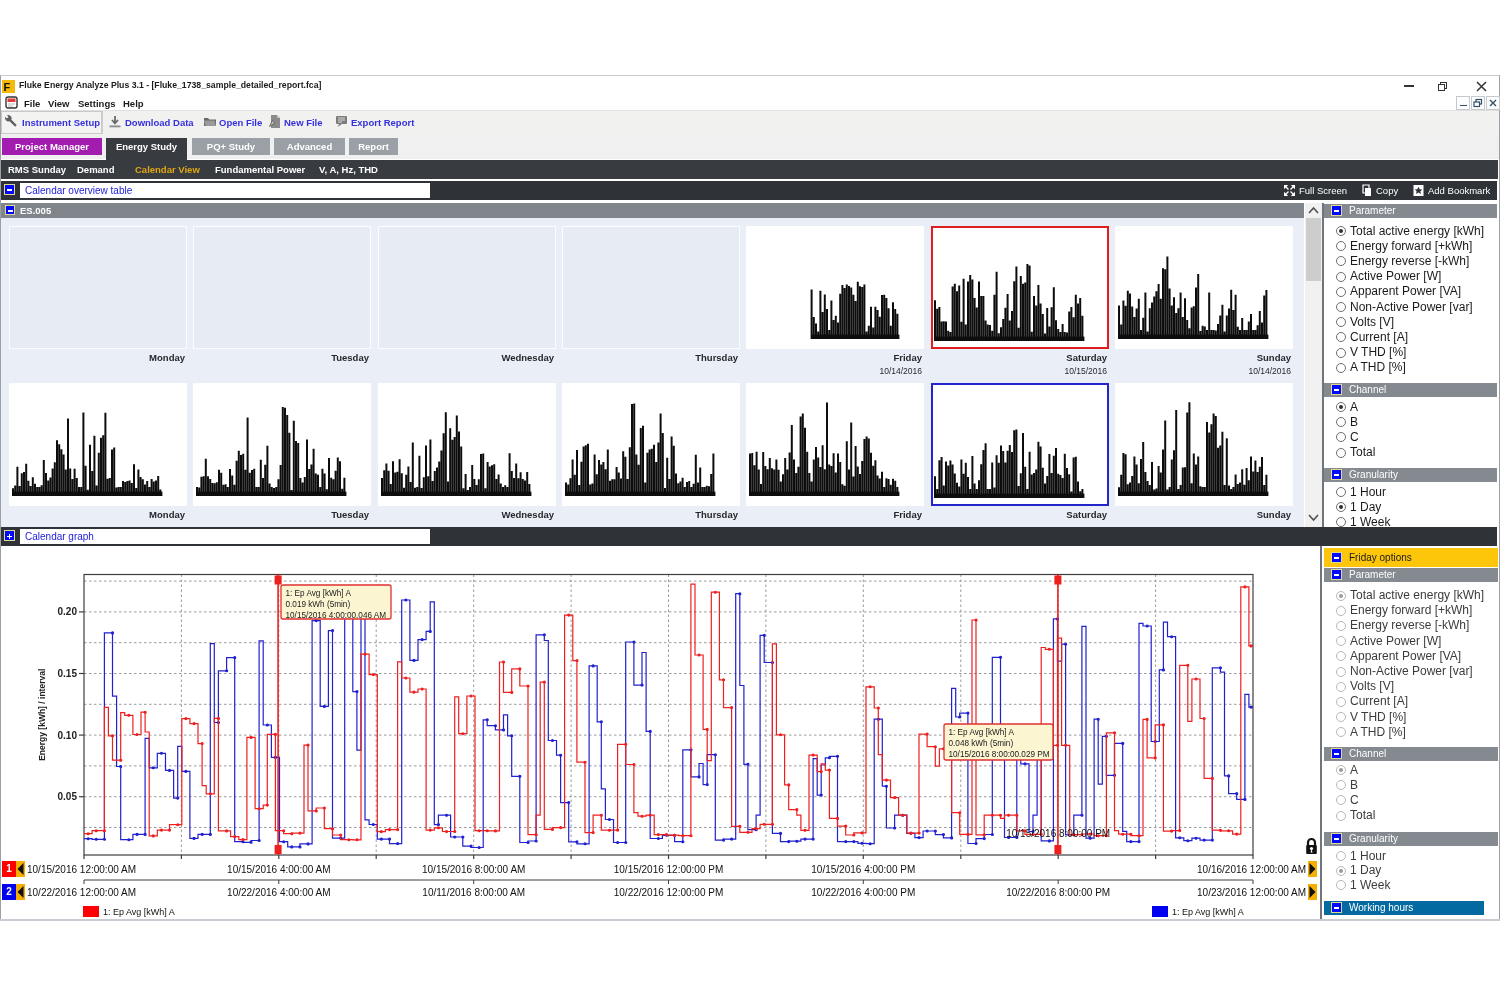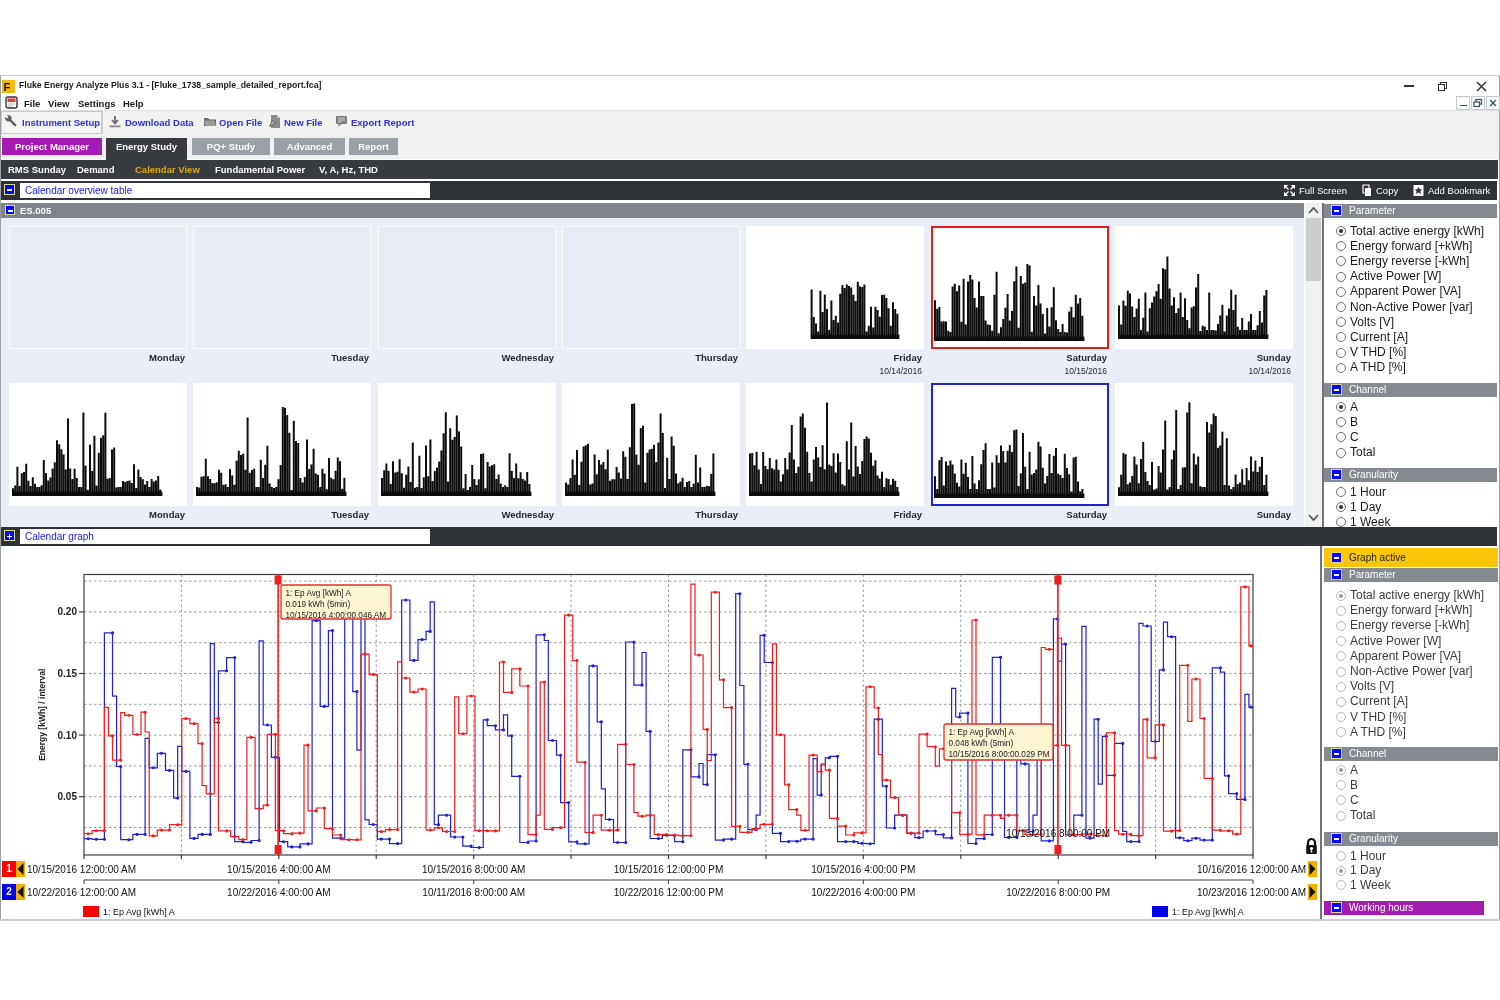--- a/index.html
+++ b/index.html
@@ -329,21 +329,21 @@
 <div class="abs" style="left:103px;top:907px;font-size:9px;color:#111">1: Ep Avg [kWh] A</div>
 <div class="abs" style="left:1152px;top:906px;width:16px;height:11px;background:#0000f0"></div>
 <div class="abs" style="left:1172px;top:907px;font-size:9px;color:#111">1: Ep Avg [kWh] A</div>
 <svg class="abs" style="left:1304px;top:837px" width="15" height="18">
     <path d="M4 8V5.5a3.5 3.5 0 0 1 7 0V8" fill="none" stroke="#111" stroke-width="2.2"></path>
     <rect x="2.2" y="8" width="10.6" height="9" rx="1" fill="#111"></rect>
     <circle cx="7.5" cy="11.5" r="1.6" fill="#fff"></circle>
     <path d="M7.5 12l-1 3.4h2z" fill="#fff"></path>
   </svg>
 <div class="abs" style="left:1324px;top:546px;width:174px;height:373px;background:#fff"></div>
-<div class="phead" style="left:1324px;top:548px;width:174px;height:19px;line-height:19px;background:#fdc60b;color:#1a1a1a"><span class="bicon" style="vertical-align:-2px"></span><span class="phl">Graph active</span></div>
+<div class="phead" style="left:1324px;top:548px;width:174px;height:19px;line-height:19px;background:#fdc60b;color:#1a1a1a"><span class="bicon" style="vertical-align:-2px"></span><span class="phl">Friday options</span></div>
 <div class="phead" style="left:1324px;top:568px;width:174px;background:#848a90;color:#fff"><span class="bicon"></span><span class="phl">Parameter</span></div>
 <span class="rad" style="left:1336px;top:590.5px;border-color:#b8b8b8">
     <i style="background:#9a9a9a"></i>
   </span>
 <span class="rlb" style="left:1350px;top:590.0px;color:#3c3c3c">Total active energy [kWh]</span>
 <span class="rad" style="left:1336px;top:605.7px;border-color:#b8b8b8"></span>
 <span class="rlb" style="left:1350px;top:605.2px;color:#3c3c3c">Energy forward [+kWh]</span>
 <span class="rad" style="left:1336px;top:620.9px;border-color:#b8b8b8"></span>
 <span class="rlb" style="left:1350px;top:620.4px;color:#3c3c3c">Energy reverse [-kWh]</span>
 <span class="rad" style="left:1336px;top:636.1px;border-color:#b8b8b8"></span>
@@ -373,13 +373,13 @@
 <span class="rlb" style="left:1350px;top:810.1px;color:#3c3c3c">Total</span>
 <div class="phead" style="left:1324px;top:832px;width:174px;background:#848a90;color:#fff"><span class="bicon"></span><span class="phl">Granularity</span></div>
 <span class="rad" style="left:1336px;top:851.0px;border-color:#b8b8b8"></span>
 <span class="rlb" style="left:1350px;top:850.5px;color:#3c3c3c">1 Hour</span>
 <span class="rad" style="left:1336px;top:865.5px;border-color:#b8b8b8">
     <i style="background:#9a9a9a"></i>
   </span>
 <span class="rlb" style="left:1350px;top:865.0px;color:#3c3c3c">1 Day</span>
 <span class="rad" style="left:1336px;top:880.0px;border-color:#b8b8b8"></span>
 <span class="rlb" style="left:1350px;top:879.5px;color:#3c3c3c">1 Week</span>
-<div class="phead" style="left:1324px;top:901px;width:160px;background:#a21caf;color:#fff"><span class="bicon"></span><span class="phl">Working hours</span></div>
+<div class="phead" style="left:1324px;top:901px;width:160px;background:#0369a1;color:#fff"><span class="bicon"></span><span class="phl">Working hours</span></div>
 <div class="abs" style="left:0;top:919px;width:1500px;height:1.5px;background:#c9cdd3"></div>
 </body></html>

